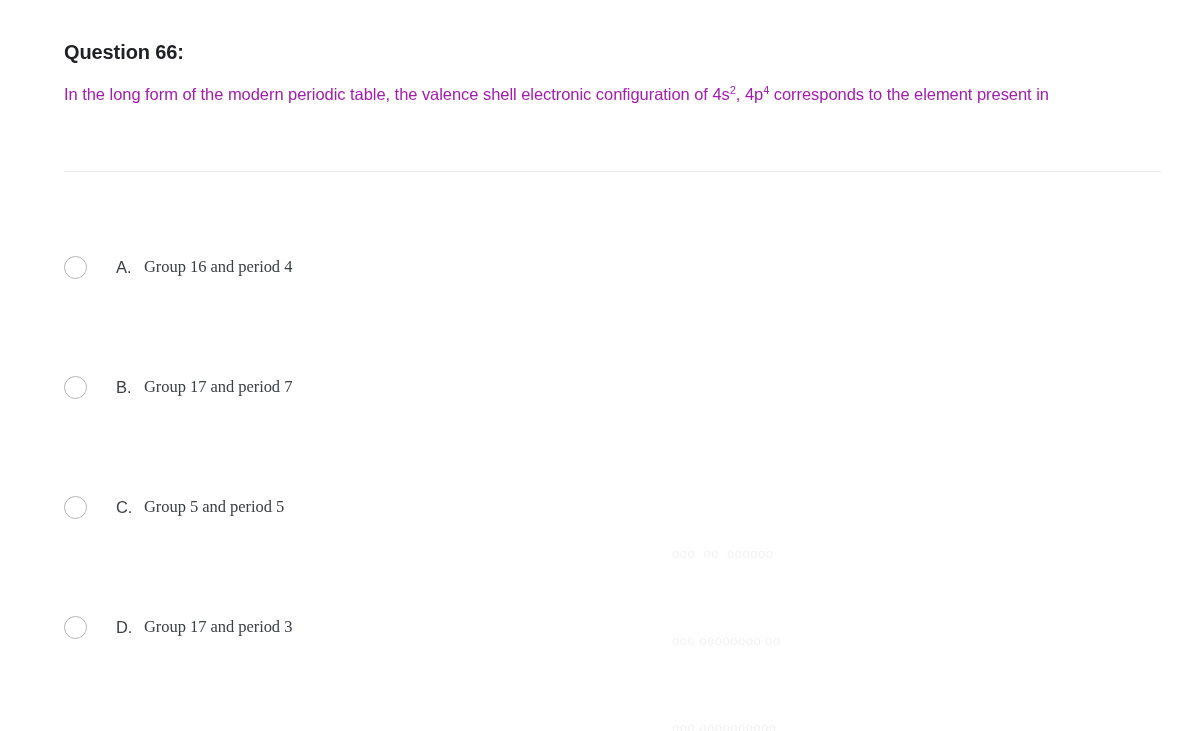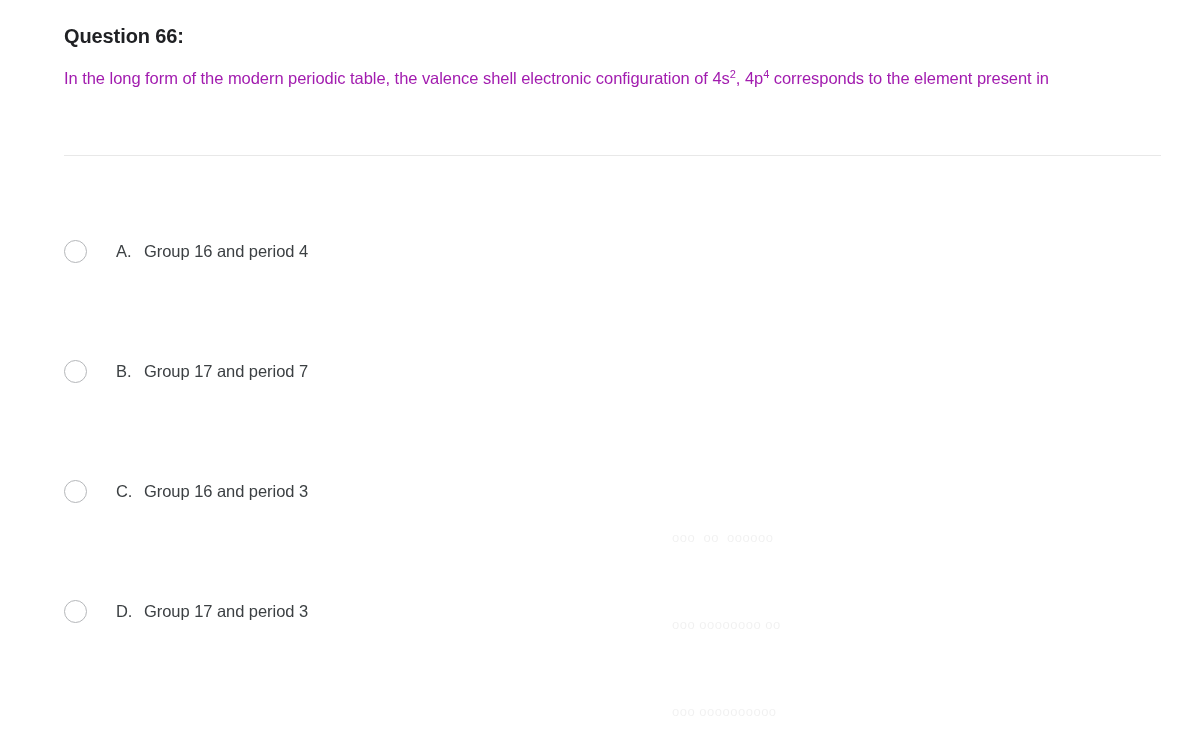--- a/index.html
+++ b/index.html
@@ -12,21 +12,21 @@
     height: 731px;
     font-family: "Liberation Sans", sans-serif;
     color: #2f3033;
     -webkit-font-smoothing: antialiased;
     overflow: hidden;
     position: relative;
   }
   .page {
     position: absolute;
     left: 0;
-    top: 0;
+    top: 16px;
     width: 1200px;
     height: 549px;
     box-sizing: border-box;
   }
   .question-block {
     position: absolute;
     left: 64px;
     top: 24px;
     width: 1097px;
   }
@@ -89,20 +89,21 @@
     margin-left: 29px;
     font-size: 16.5px;
     color: #3c4043;
     letter-spacing: -0.05px;
     flex: 0 0 auto;
   }
   .option-label {
     font-size: 16.5px;
     color: #3c4043;
     letter-spacing: -0.05px;
+    font-family: Liberation Serif, serif;
   }
   
   .watermark {
     position: absolute;
     left: 672px;
     top: 465px;
     width: 340px;
     opacity: 0.055;
     color: #000000;
     font-size: 13px;
@@ -148,21 +149,21 @@
 
     <div class="option-row">
       <span class="radio"></span>
       <span class="option-letter">B.</span>
       <span class="option-label">Group 17 and period 7</span>
     </div>
 
     <div class="option-row">
       <span class="radio"></span>
       <span class="option-letter">C.</span>
-      <span class="option-label">Group 16 and period 3</span>
+      <span class="option-label">Group 5 and period 5</span>
     </div>
 
     <div class="option-row">
       <span class="radio"></span>
       <span class="option-letter">D.</span>
       <span class="option-label">Group 17 and period 3</span>
     </div>
 
   </div>
 

